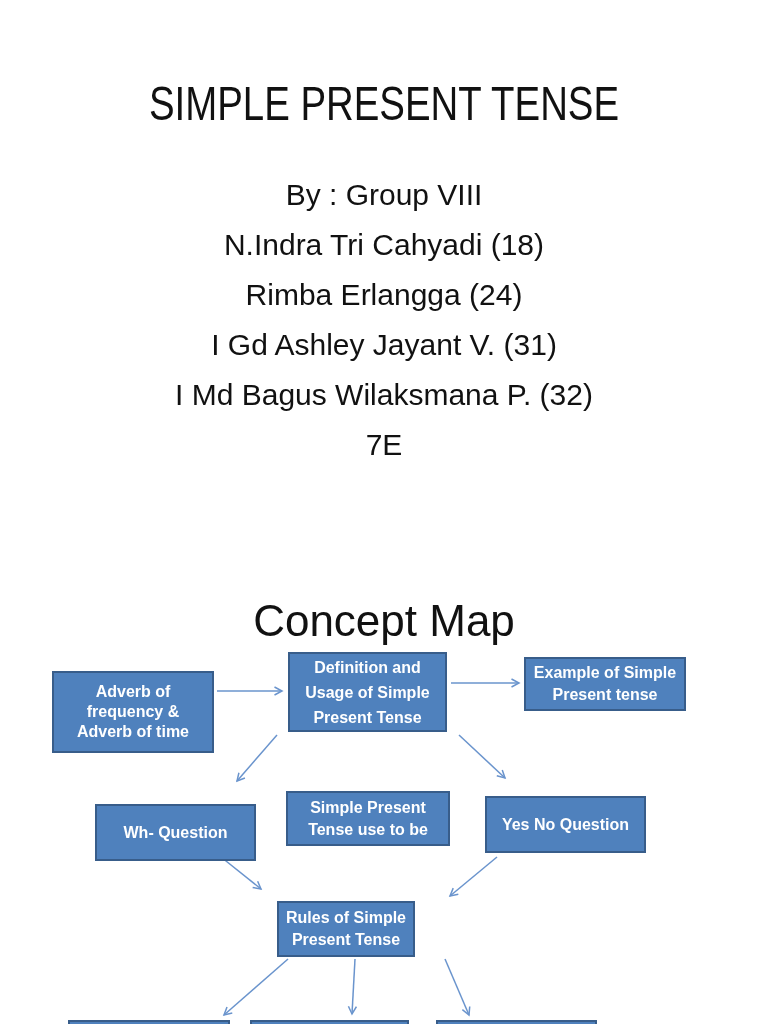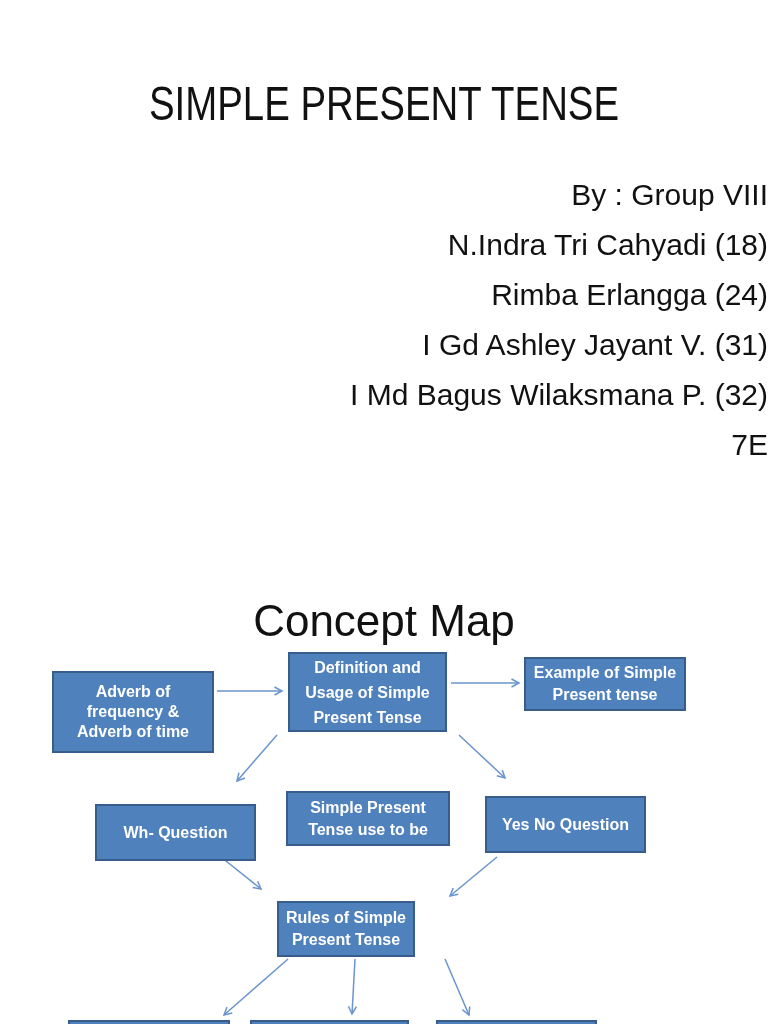--- a/index.html
+++ b/index.html
@@ -15,21 +15,21 @@
     overflow:hidden;font-family:"Liberation Sans",sans-serif;color:var(--body-text);
   }
   
   .slide1-title{
     position:absolute;top:80px;left:0;width:768px;margin:0;
     text-align:center;font-size:48px;font-weight:400;line-height:1.0;
     transform:scaleX(.8);letter-spacing:0;white-space:nowrap;
   }
   .byline{
     position:absolute;top:170px;left:0;width:768px;
-    text-align:right;font-size:30px;line-height:50px;font-weight:400;
+    text-align:center;font-size:30px;line-height:50px;font-weight:400;
   }
   
   .slide2-heading{
     position:absolute;top:599px;left:0;width:768px;margin:0;
     text-align:center;font-size:44px;font-weight:400;line-height:1.0;
   }
   .arrows-layer{position:absolute;left:0;top:0;width:768px;height:1024px;pointer-events:none;}
   .node{
     position:absolute;box-sizing:border-box;
     background:var(--node-fill);border:2px solid var(--node-border);

